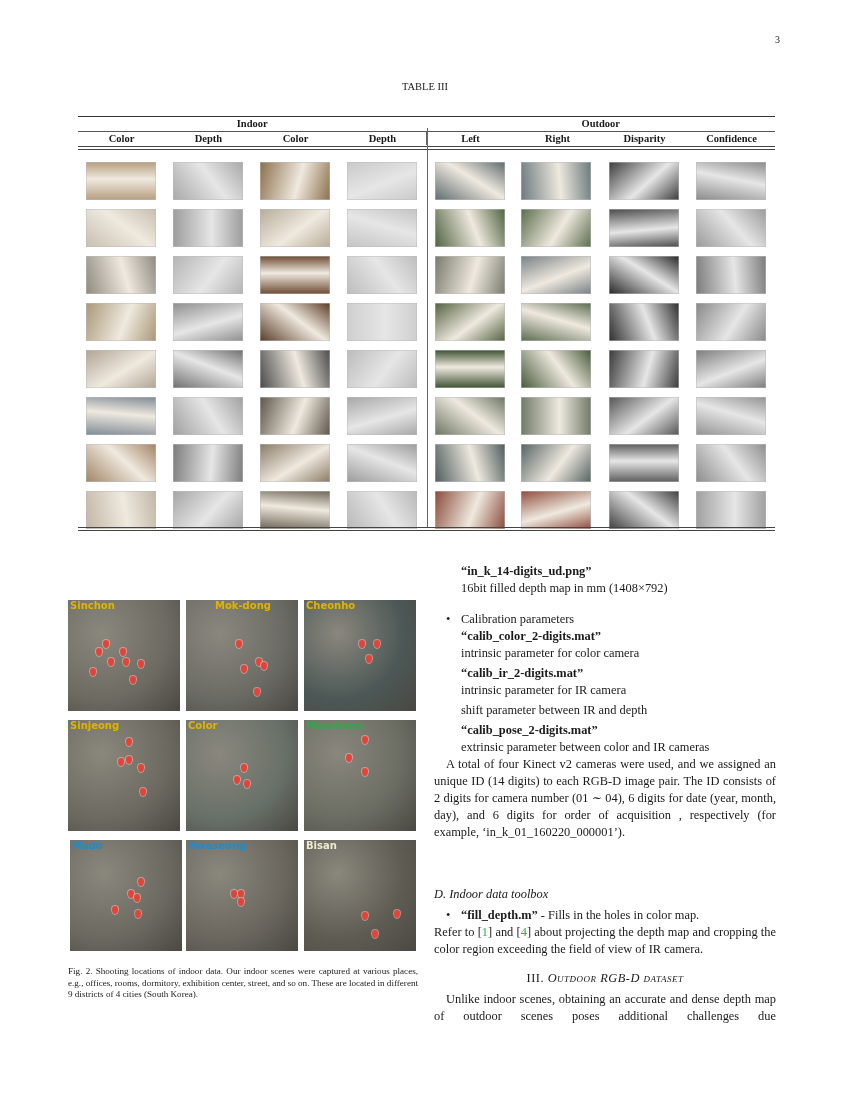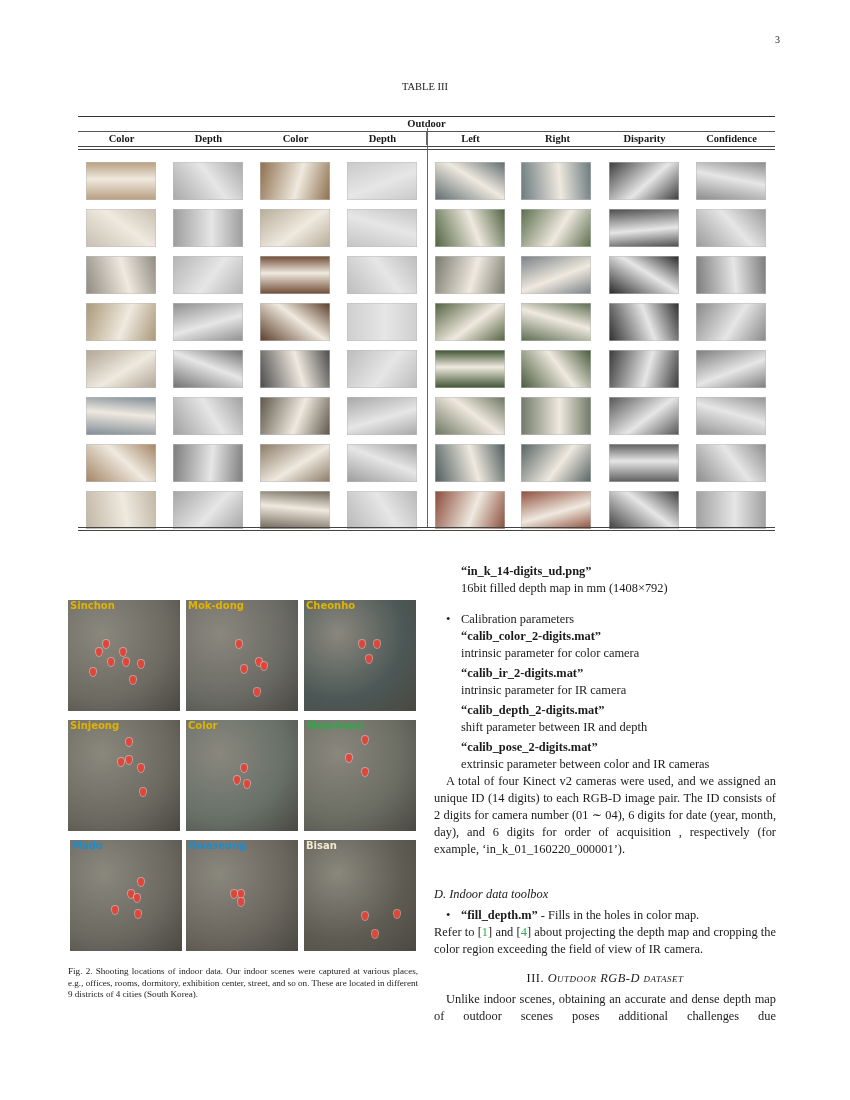--- a/index.html
+++ b/index.html
@@ -49,20 +49,21 @@
 
 <div class="page-num">3</div>
 
 <div class="tbl-caption">
   <div>TABLE III</div>
 </div>
 
 <div class="table">
   <div class="rule-top"></div>
   <div class="hdr-row">
+    <div class="hdr-group">Indoor</div>
     <div class="hdr-group">Outdoor</div>
   </div>
   <div class="hdr-sub">
     <span>Color</span>
     <span>Depth</span>
     <span>Color</span>
     <span style="border-right:1.2px solid #666">Depth</span>
     <span>Left</span>
     <span>Right</span>
     <span>Disparity</span>
@@ -161,21 +162,21 @@
       <div class="pin" style="left: 35px; top: 40px;"></div>
       <div class="pin" style="left: 28px; top: 48px;"></div>
       <div class="pin" style="left: 52px; top: 48px;"></div>
       <div class="pin" style="left: 40px; top: 58px;"></div>
       <div class="pin" style="left: 55px; top: 58px;"></div>
       <div class="pin" style="left: 70px; top: 60px;"></div>
       <div class="pin" style="left: 22px; top: 68px;"></div>
       <div class="pin" style="left: 62px; top: 76px;"></div>
     </div>
     <div class="map" style="left: 118px; top: 0px; background: radial-gradient(circle at 30% 30%, rgb(138, 135, 125) 0%, rgb(106, 106, 100) 60%, rgb(74, 72, 66) 100%);">
-      <div class="lbl" style="color: rgb(224, 180, 0);">Mok-dong</div>
+      <div class="lbl" style="color: rgb(224, 180, 0); margin-left: 27px;">Mok-dong</div>
       <div class="pin" style="left: 50px; top: 40px;"></div>
       <div class="pin" style="left: 55px; top: 65px;"></div>
       <div class="pin" style="left: 70px; top: 58px;"></div>
       <div class="pin" style="left: 75px; top: 62px;"></div>
       <div class="pin" style="left: 68px; top: 88px;"></div>
     </div>
     <div class="map" style="left: 236px; top: 0px; background: radial-gradient(circle at 30% 30%, rgb(138, 135, 125) 0%, rgb(76, 88, 86) 60%, rgb(74, 72, 66) 100%);">
       <div class="lbl" style="color: rgb(224, 180, 0);">Cheonho</div>
       <div class="pin" style="left: 55px; top: 40px;"></div>
       <div class="pin" style="left: 70px; top: 40px;"></div>
@@ -231,21 +232,20 @@
 
 <div class="rc" style="top:611px">
   <div class="bullet-row">
     <span class="dot">•</span>
     <span>Calibration parameters</span>
   </div>
   <div class="indent"><b>“calib_color_2-digits.mat”</b></div>
   <div class="indent" style="margin-bottom:3px">intrinsic parameter for color camera</div>
   <div class="indent"><b>“calib_ir_2-digits.mat”</b></div>
   <div class="indent" style="margin-bottom:3px">intrinsic parameter for IR camera</div>
-  <div class="indent"><b>“calib_depth_2-digits.mat”</b></div>
   <div class="indent" style="margin-bottom:3px">shift parameter between IR and depth</div>
   <div class="indent"><b>“calib_pose_2-digits.mat”</b></div>
   <div class="indent">extrinsic parameter between color and IR cameras</div>
   <div class="just" style="text-indent:12px">A total of four Kinect v2 cameras were used, and we assigned an unique ID (14 digits) to each RGB-D image pair. The ID consists of 2 digits for camera number (01 ∼ 04), 6 digits for date (year, month, day), and 6 digits for order of acquisition , respectively (for example, ‘in_k_01_160220_000001’).</div>
 </div>
 
 <div class="rc" style="top:886px">
   <div class="ital" style="margin-bottom:4px">D. Indoor data toolbox</div>
   <div class="bullet-row">
     <span class="dot">•</span>

